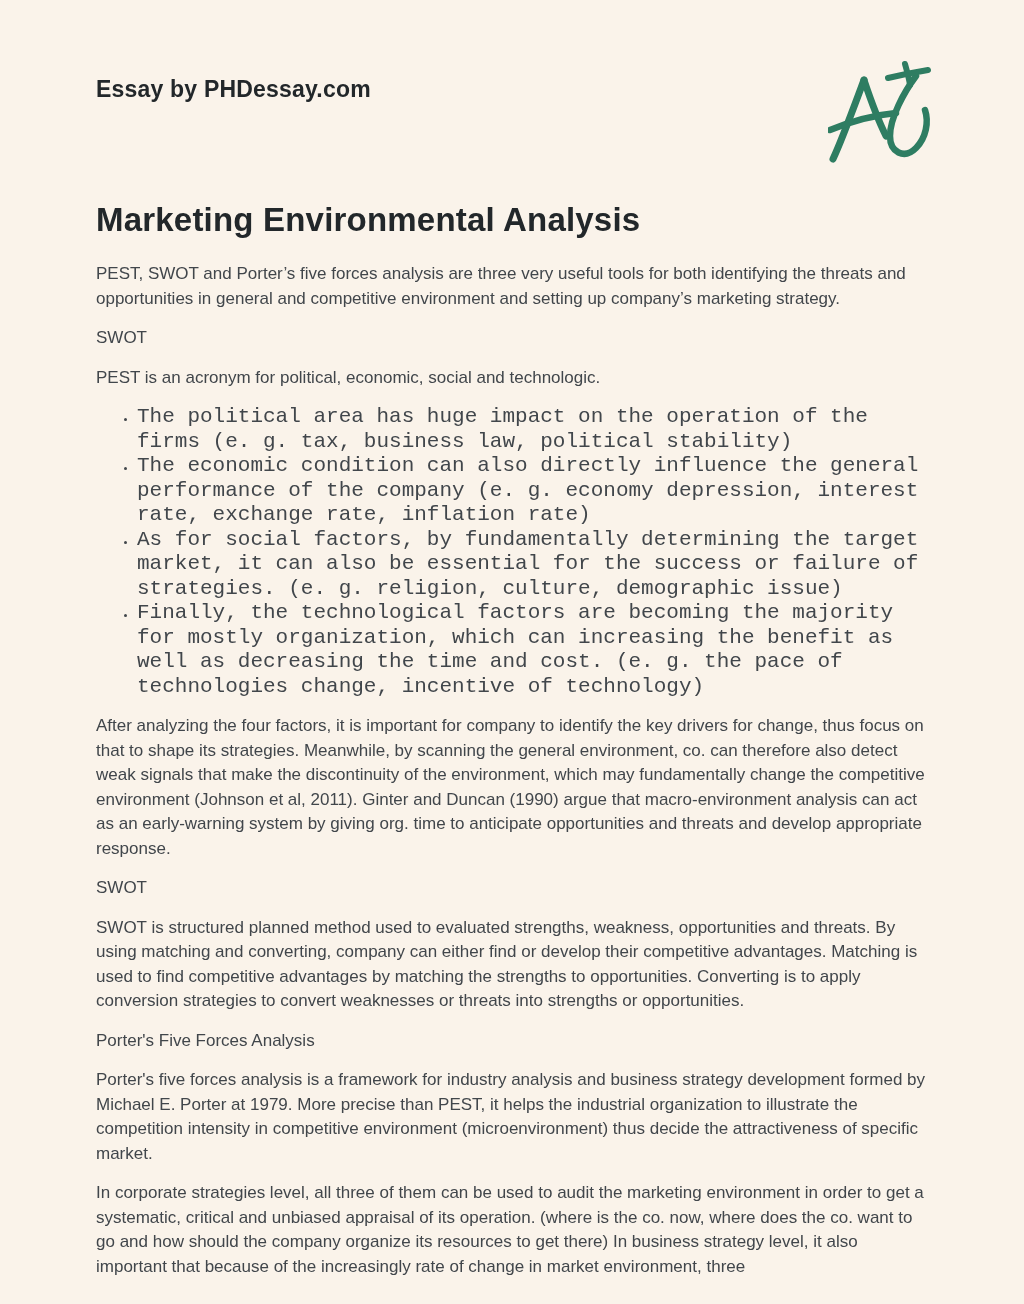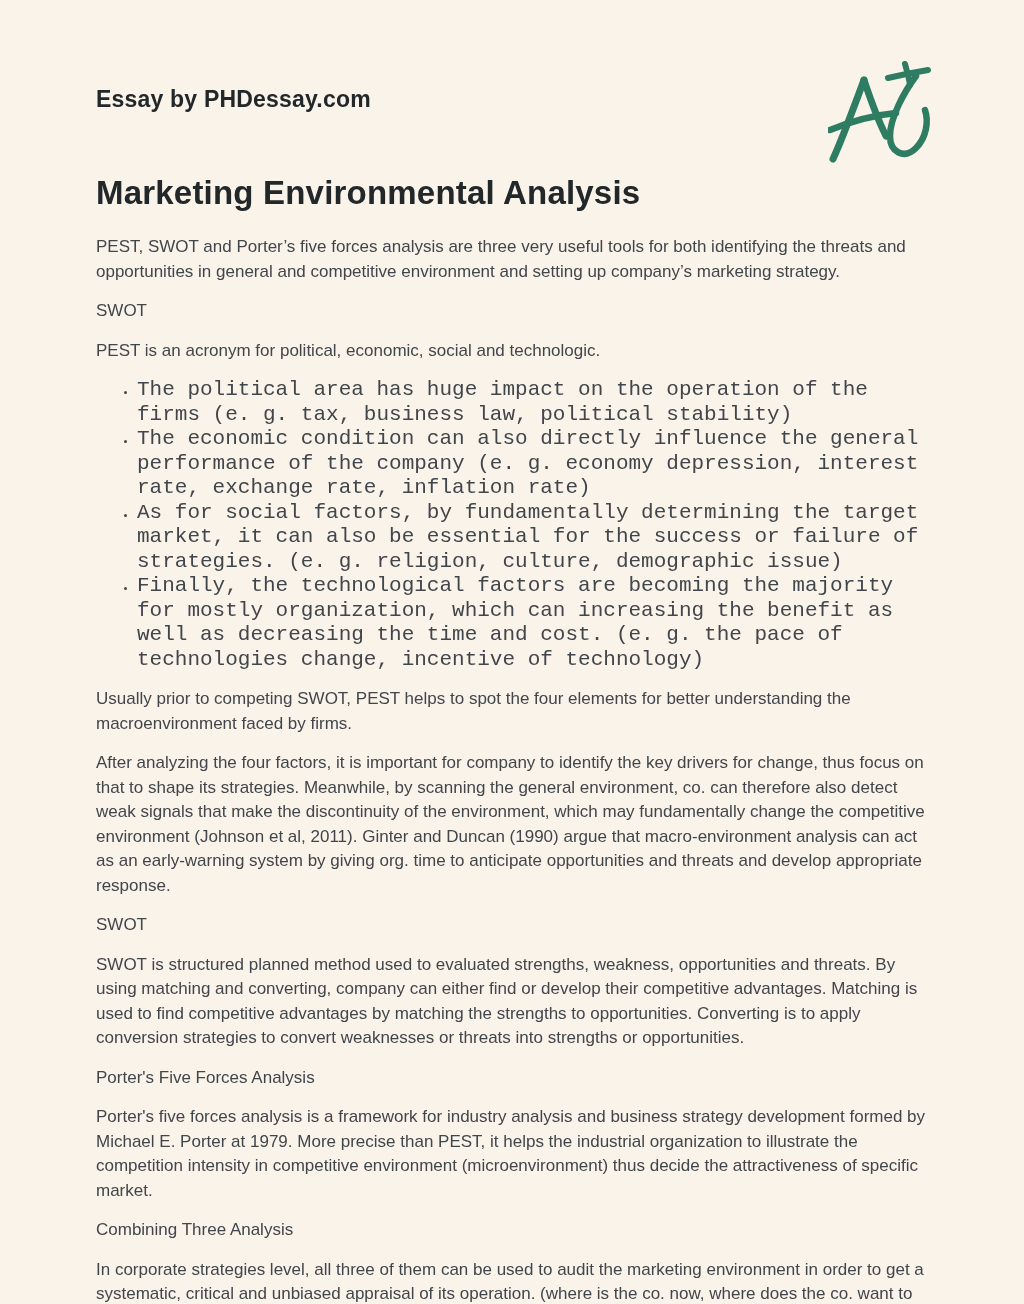--- a/index.html
+++ b/index.html
@@ -19,40 +19,39 @@
     width: 1024px;
     height: 1304px;
     padding: 76px 96px 0 96px;
     overflow: hidden;
   }
   .header-title {
     font-size: 23px;
     font-weight: 700;
     color: var(--text-primary, #22272a);
     letter-spacing: 0.2px;
-    margin-top: 10px;
   }
   .source-line {
     margin-top: 21px;
     font-size: 15.5px;
     color: var(--muted, #8f8a82);
   }
   .source-link {
     color: var(--accent, #2e7d62);
     text-decoration: none;
   }
   .logo {
     position: absolute;
     top: 58px;
     right: 92px;
     width: 104px;
     height: 116px;
   }
   .doc-title {
-    margin: 59px 0 22px 0;
+    margin: 96px 0 22px 0;
     font-size: 33px;
     line-height: 1.25;
     font-weight: 700;
     color: var(--text-primary, #22272a);
     letter-spacing: 0.2px;
   }
   .para, .section-heading {
     margin: 0 0 15px 0;
     font-size: 17px;
     line-height: 24.5px;
@@ -105,23 +104,21 @@
   <div id="document-body">
       <p class="para">PEST, SWOT and Porter’s five forces analysis are three very useful tools for both identifying the threats and opportunities in general and competitive environment and setting up company’s marketing strategy.</p>
       <p class="section-heading">SWOT</p>
       <p class="para">PEST is an acronym for political, economic, social and technologic.</p>
       <ul class="bullet-list">
         <li>The political area has huge impact on the operation of the firms (e. g. tax, business law, political stability)</li>
         <li>The economic condition can also directly influence the general performance of the company (e. g. economy depression, interest rate, exchange rate, inflation rate)</li>
         <li>As for social factors, by fundamentally determining the target market, it can also be essential for the success or failure of strategies. (e. g. religion, culture, demographic issue)</li>
         <li>Finally, the technological factors are becoming the majority for mostly organization, which can increasing the benefit as well as decreasing the time and cost. (e. g. the pace of technologies change, incentive of technology)</li>
       </ul>
-      <p class="para">Usually prior to competing SWOT, PEST helps to spot the four elements for better understanding the macroenvironment faced by firms.</p>
       <p class="para">After analyzing the four factors, it is important for company to identify the key drivers for change, thus focus on that to shape its strategies. Meanwhile, by scanning the general environment, co. can therefore also detect weak signals that make the discontinuity of the environment, which may fundamentally change the competitive environment (Johnson et al, 2011). Ginter and Duncan (1990) argue that macro-environment analysis can act as an early-warning system by giving org. time to anticipate opportunities and threats and develop appropriate response.</p>
       <p class="section-heading">SWOT</p>
       <p class="para">SWOT is structured planned method used to evaluated strengths, weakness, opportunities and threats. By using matching and converting, company can either find or develop their competitive advantages. Matching is used to find competitive advantages by matching the strengths to opportunities. Converting is to apply conversion strategies to convert weaknesses or threats into strengths or opportunities.</p>
       <p class="section-heading">Porter's Five Forces Analysis</p>
       <p class="para">Porter's five forces analysis is a framework for industry analysis and business strategy development formed by Michael E. Porter at 1979. More precise than PEST, it helps the industrial organization to illustrate the competition intensity in competitive environment (microenvironment) thus decide the attractiveness of specific market.</p>
-      <p class="section-heading">Combining Three Analysis</p>
       <p class="para">In corporate strategies level, all three of them can be used to audit the marketing environment in order to get a systematic, critical and unbiased appraisal of its operation. (where is the co. now, where does the co. want to go and how should the company organize its resources to get there) In business strategy level, it also important that because of the increasingly rate of change in market environment, three</p>
     </div>
 
 </div>
 
 </body></html>

